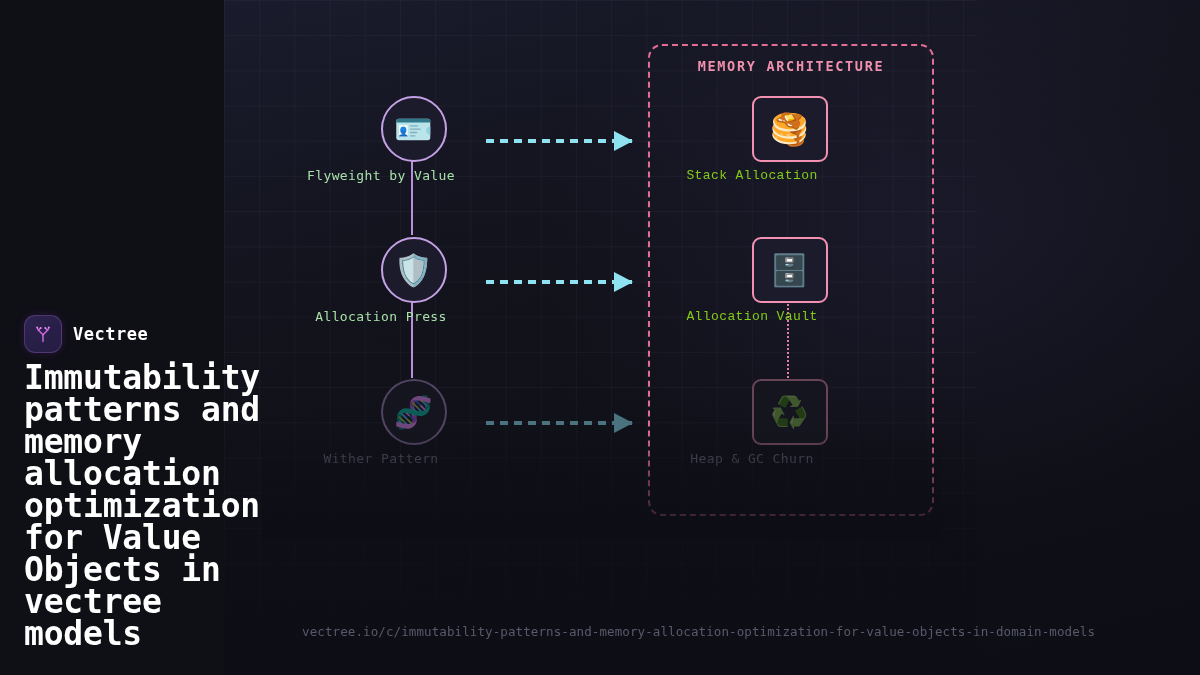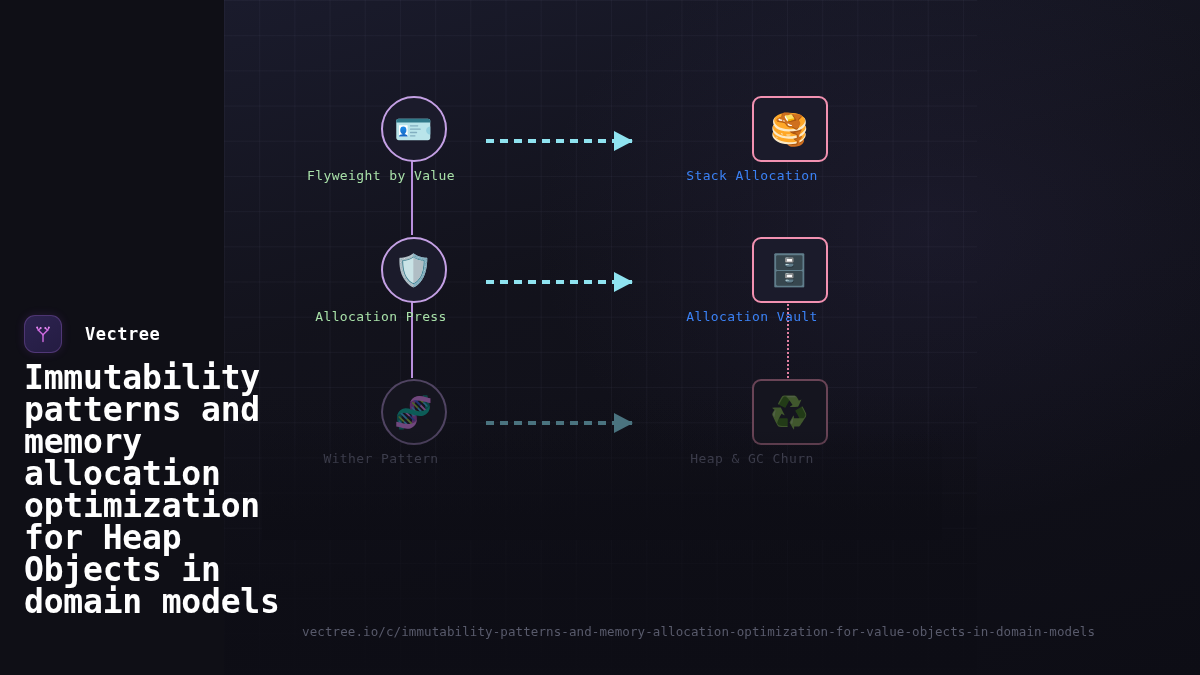--- a/index.html
+++ b/index.html
@@ -36,21 +36,21 @@
   }
 
   
   .left-pane{
     position:absolute;left:0;top:0;width:224px;height:675px;
     background:#0f0f16;
   }
   .left-content{
     position:absolute;left:24px;top:316px;width:290px;
   }
-  .brand{display:flex;align-items:center;gap:23px;height:36px;}
+  .brand{display:flex;align-items:center;gap:11px;height:36px;}
   .brand-logo{
     width:36px;height:36px;border-radius:11px;
     background:linear-gradient(145deg,#2d2350,#241c42);
     border:1px solid rgba(168,108,220,0.30);
     display:flex;align-items:center;justify-content:center;flex:0 0 36px;
     box-shadow:0 0 10px rgba(150,70,220,0.16);
   }
   .brand-name{
     color:#ffffff;font-size:17px;font-weight:bold;letter-spacing:.5px;
     font-family:"DejaVu Sans Mono","Liberation Mono",monospace;white-space:nowrap;
@@ -110,21 +110,21 @@
     width:72px;height:62px;border-radius:9px;
     border:2px solid #f291b1;left:0;top:0;
   }
   .node-emoji{font-size:31px;line-height:1;font-family:"DejaVu Sans","Liberation Sans",sans-serif;}
   .node-label{
     position:absolute;top:72px;left:50%;transform:translateX(-50%);
     white-space:nowrap;font-size:13px;letter-spacing:0.4px;
     font-family:"DejaVu Sans Mono","Liberation Mono",monospace;
   }
   .label-green{color:#a8e0a8;}
-  .label-blue{color:#3b82f6;}
+  .label-blue{color:#84cc16;font-family:Liberation Mono, monospace;}
   .dim .node-shape{border-color:rgba(196,160,228,0.34);background:#15151f;}
   .dim.rect-node .node-shape{border-color:rgba(242,145,177,0.38);background:#15151f;}
   .dim .node-emoji{opacity:0.42;}
   .dim .node-label{color:#4e4f60;}
 
   
   #node-identity{left:381px;top:96px;}
   #node-immutable{left:381px;top:237px;}
   #node-wither{left:381px;top:379px;}
   #node-stack{left:752px;top:96px;}
@@ -185,23 +185,26 @@
             <circle cx="5" cy="4.2" r="1.2"></circle>
             <circle cx="9.2" cy="4.7" r="1.2"></circle>
             <circle cx="19" cy="4.2" r="1.2"></circle>
             <circle cx="14.8" cy="4.7" r="1.2"></circle>
           </g>
         </svg>
       </span>
       <span class="brand-name">Vectree</span>
     </div>
 
-    <h1 class="headline">Immutability patterns and memory allocation optimization for Heap Objects in domain models</h1>
-  </div>
-
+    <h1 class="headline">Immutability patterns and memory allocation optimization for Value Objects in vectree models</h1>
+  </div>
+
+  <div class="panel" id="panel-memory">
+    <div class="panel-title">MEMORY ARCHITECTURE</div>
+  </div>
 
   <div class="vconn" id="vconn-1"></div>
   <div class="vconn" id="vconn-2"></div>
   <div class="vconn-dotted"></div>
 
   <div class="arrow" id="arrow-1">
     <div class="arrow-line"></div>
     <div class="arrow-head"></div>
   </div>
   <div class="arrow" id="arrow-2">

